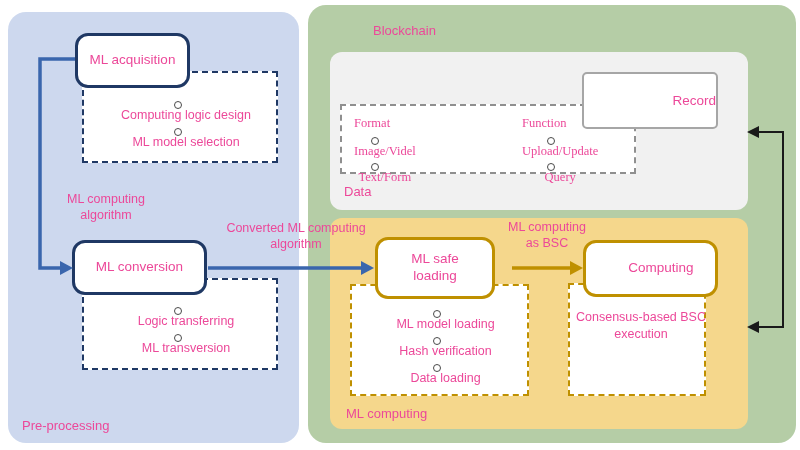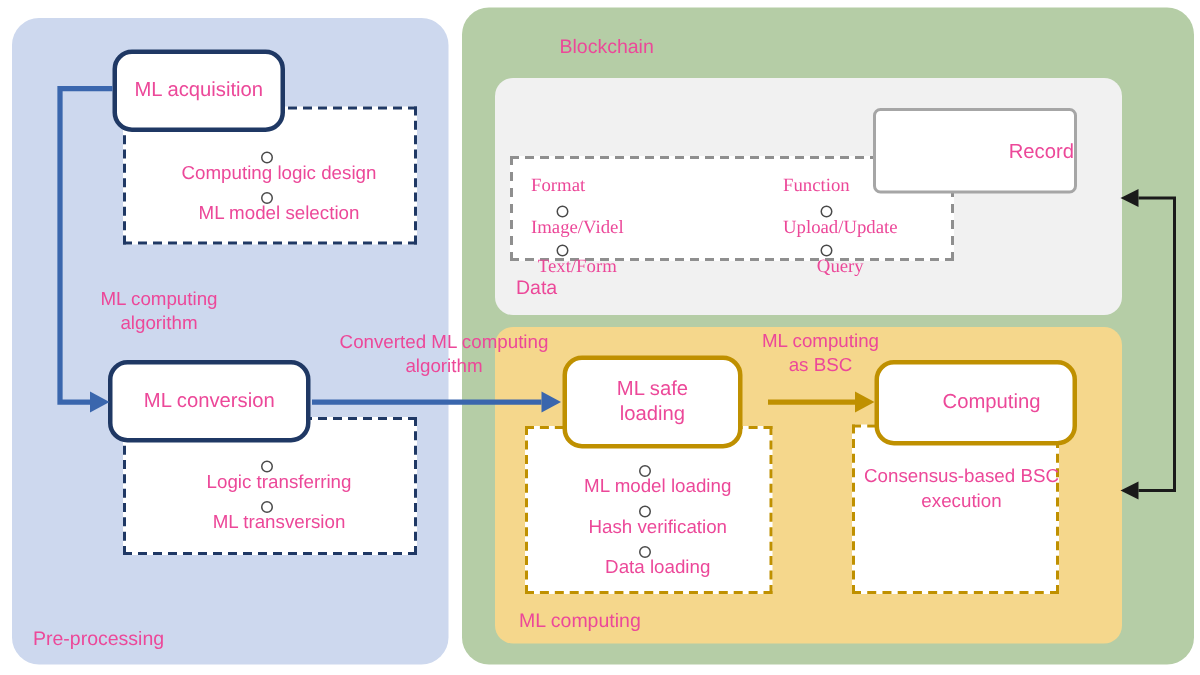--- a/index.html
+++ b/index.html
@@ -16,21 +16,21 @@
   .panel-label{position:absolute;font-size:13px;z-index:3;white-space:nowrap;}
   #label-blockchain{left:373px;top:23px;}
   #label-preprocessing{left:22px;top:418px;}
   #label-data{left:344px;top:184px;}
   #label-mlcomputing{left:346px;top:406px;}
 
   .dashedbox{position:absolute;background:#ffffff;border:2px dashed #1f3864;z-index:4;box-sizing:border-box;}
   #dash-acquisition{left:82px;top:71px;width:196px;height:92px;padding:28px 6px 0 18px;}
   #dash-conversion{left:82px;top:278px;width:196px;height:92px;padding:27px 6px 16px 18px;}
   #dash-data{left:340px;top:104px;width:296px;height:70px;border-color:#8f8f8f;}
-  #dash-safeloading{left:350px;top:284px;width:165px;height:112px;border-color:#bf9000;padding:24px 4px 0 16px;}
+  #dash-safeloading{left:350px;top:284px;width:179px;height:112px;border-color:#bf9000;padding:24px 4px 0 16px;}
   #dash-computing{left:568px;top:283px;width:138px;height:113px;border-color:#bf9000;padding:24px 6px 12px 6px;text-align:center;}
 
   .li{display:flex;align-items:center;margin-bottom:5px;font-size:12.5px;line-height:1.1;flex-direction:column;}
   .bullet{flex:0 0 auto;width:6px;height:6px;border:1.4px solid #4a4a4a;border-radius:50%;margin-right:17px;background:transparent;}
   .col-title{font-size:12.5px;margin-bottom:6px;}
   .datacol{position:absolute;top:10px;font-family:Liberation Serif, serif;}
   #datacol-0{left:12px;}
   #datacol-1{left:180px;}
   .datacol .li{margin-bottom:4px;}
   .datacol .bullet{margin-right:19px;}

